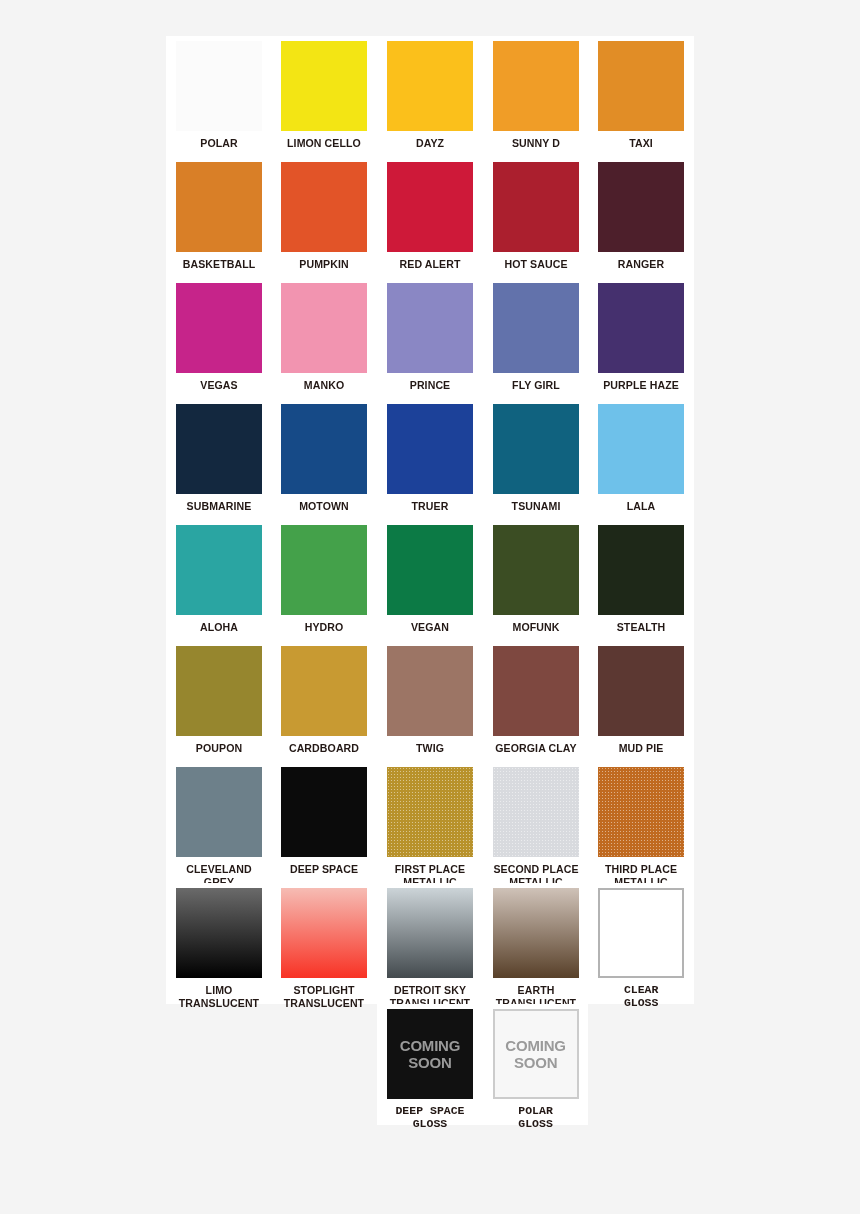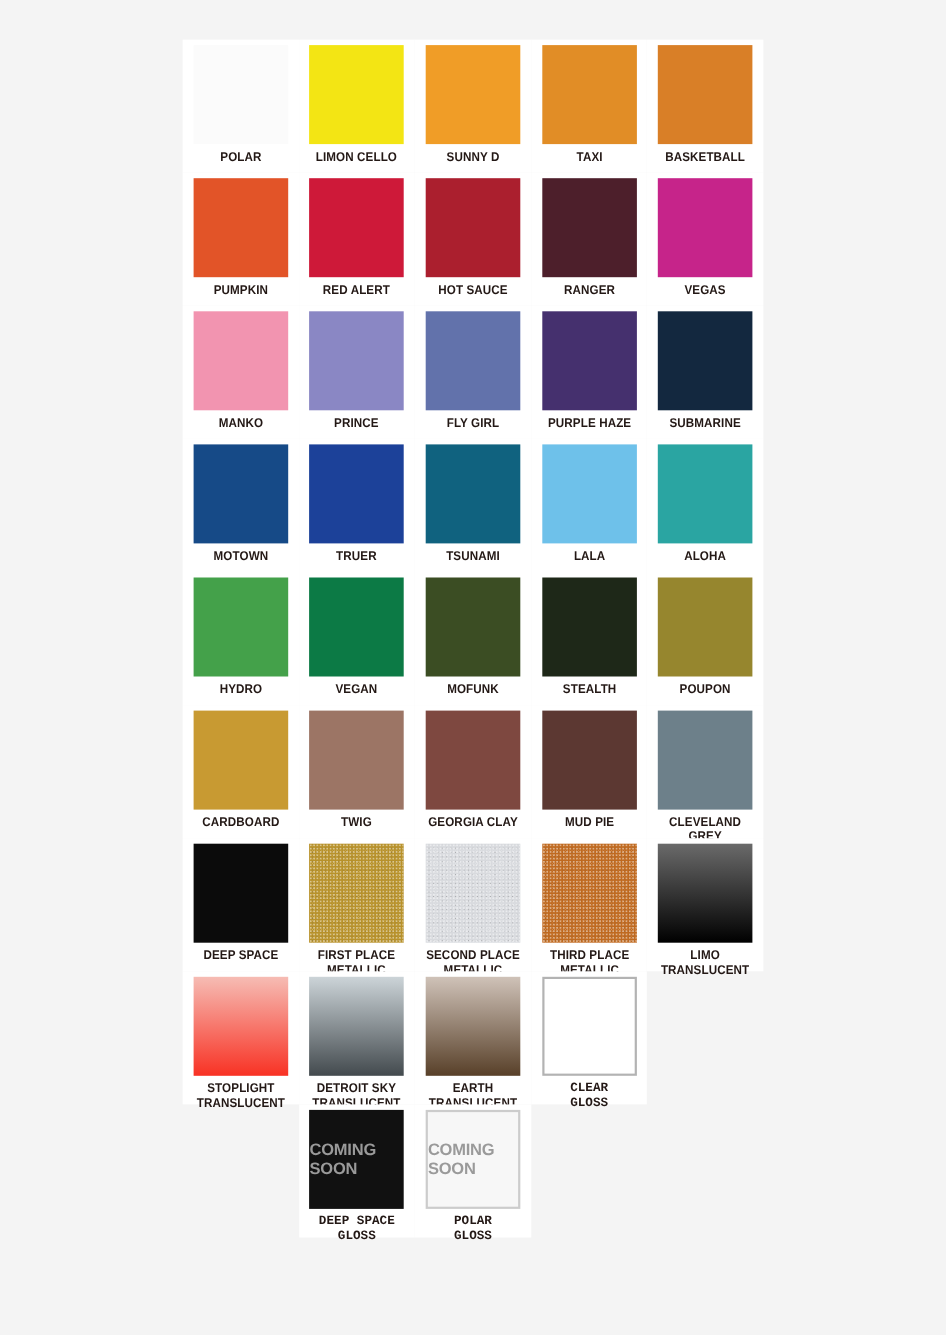--- a/index.html
+++ b/index.html
@@ -80,20 +80,21 @@
     display: flex;
     flex-direction: column;
     align-items: center;
     justify-content: center;
     font-family: "Liberation Sans", sans-serif;
     font-weight: bold;
     font-size: 15px;
     line-height: 17px;
     letter-spacing: -0.2px;
     color: #9a9a9a;
+    text-align: center;
   }
 
   .label {
     margin-top: 6px;
     font-family: "Liberation Sans Narrow", "Liberation Sans", sans-serif;
     font-weight: bold;
     font-size: 11.5px;
     line-height: 12.5px;
     letter-spacing: 0.1px;
     color: #231815;
@@ -117,20 +118,24 @@
   <div class="grid">
       <div class="cell">
         <div class="swatch" style="background-color: rgb(251, 251, 251);"></div>
         <div class="label">POLAR</div>
       </div>
       <div class="cell">
         <div class="swatch" style="background-color: rgb(243, 229, 20);"></div>
         <div class="label">LIMON CELLO</div>
       </div>
       <div class="cell">
+        <div class="swatch" style="background-color: rgb(251, 192, 27);"></div>
+        <div class="label">DAYZ</div>
+      </div>
+      <div class="cell">
         <div class="swatch" style="background-color: rgb(240, 157, 39);"></div>
         <div class="label">SUNNY D</div>
       </div>
       <div class="cell">
         <div class="swatch" style="background-color: rgb(225, 141, 38);"></div>
         <div class="label">TAXI</div>
       </div>
       <div class="cell">
         <div class="swatch" style="background-color: rgb(217, 127, 39);"></div>
         <div class="label">BASKETBALL</div>

